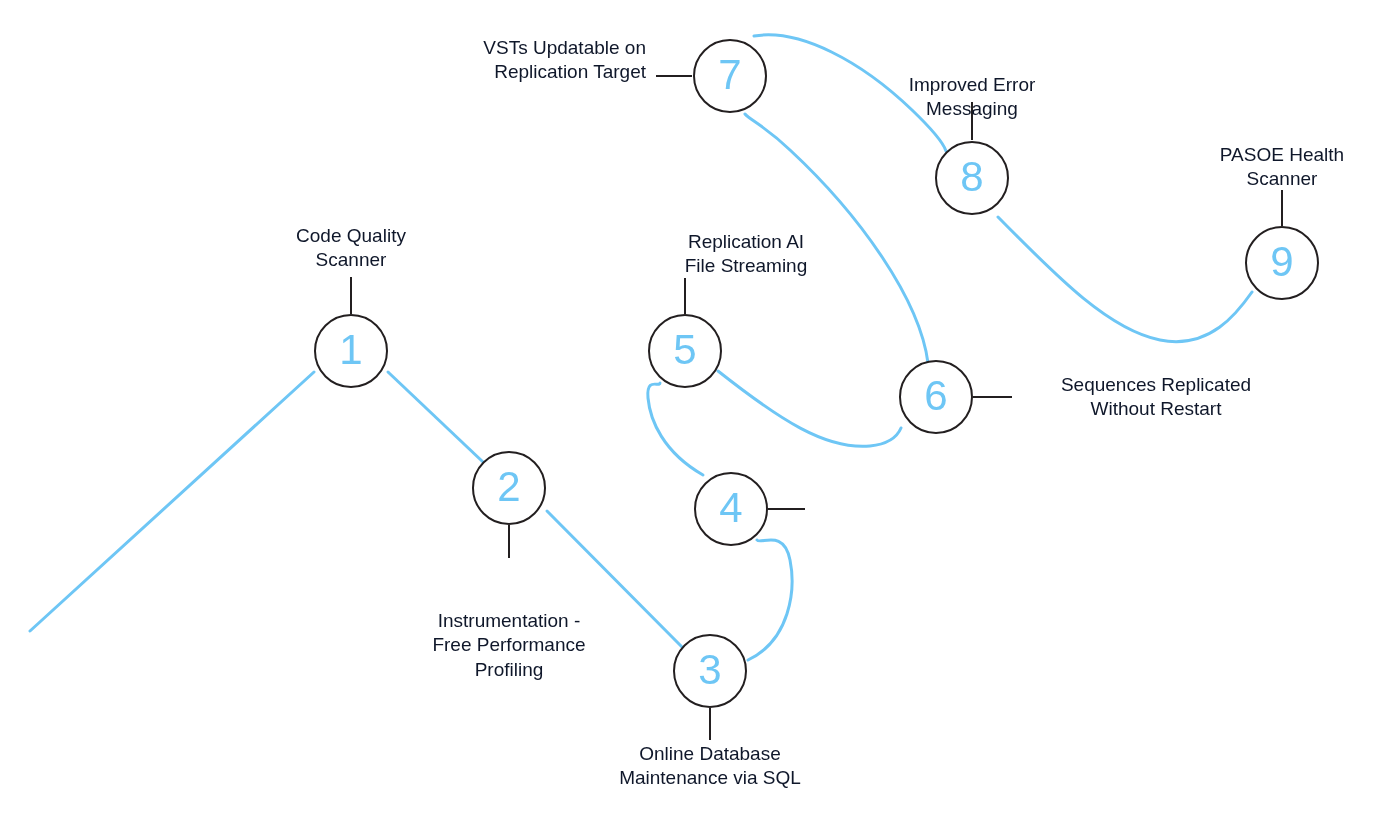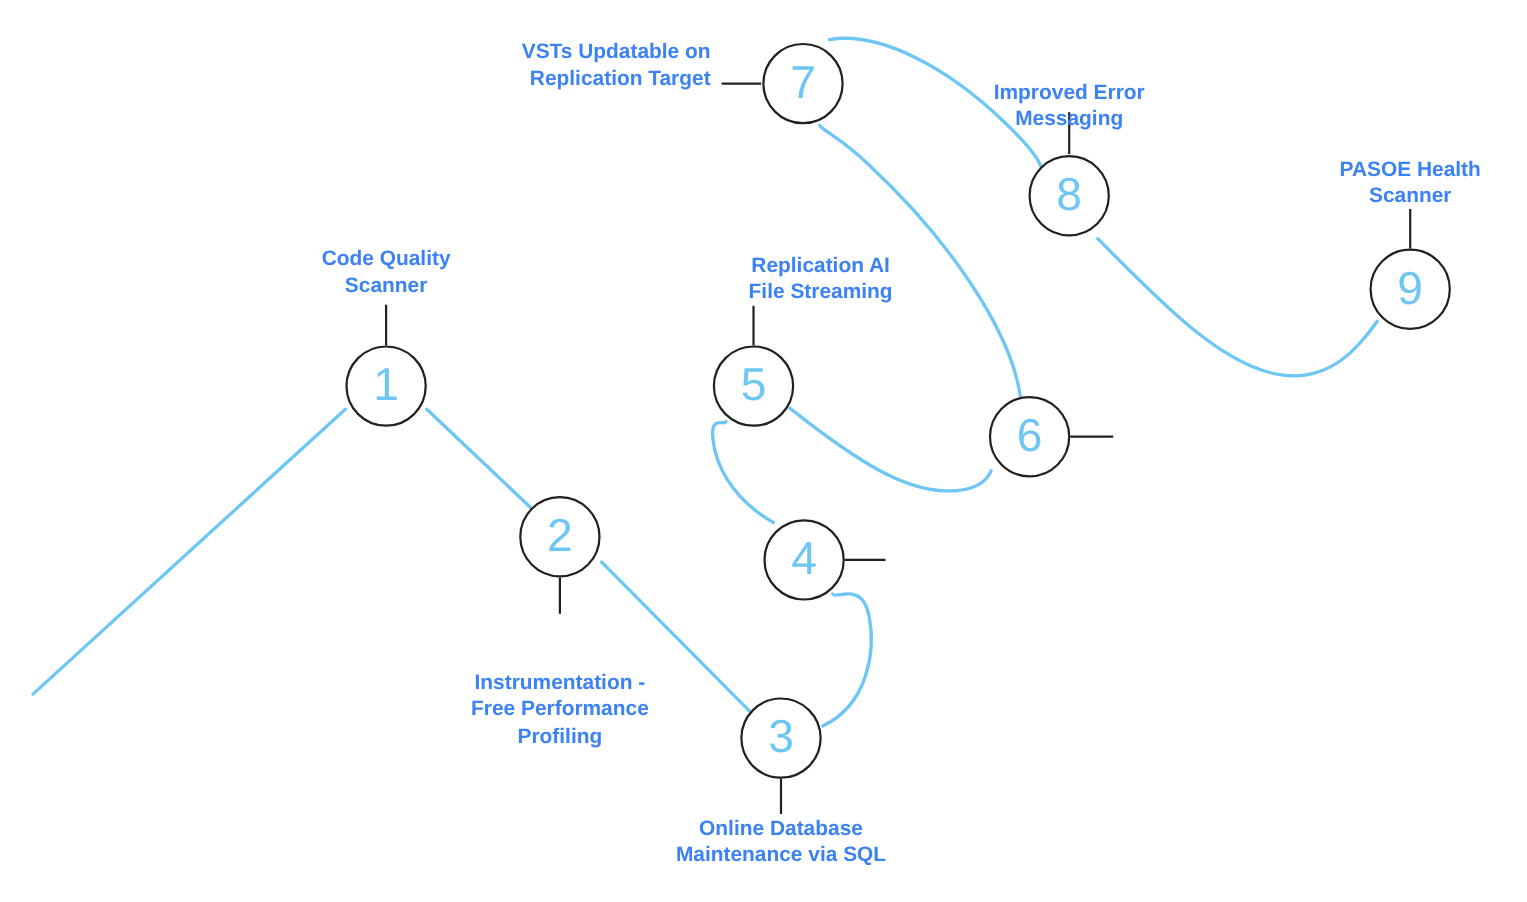--- a/index.html
+++ b/index.html
@@ -45,24 +45,24 @@
     font-family: "Liberation Sans", sans-serif;
     font-size: 42px;
     font-weight: 400;
     color: #6ec6f5;
     line-height: 1;
     letter-spacing: 0px;
     transform: translateY(-1px);
   }
   .label {
     position: absolute;
-    color: #3b82f6;
+    color: #0f172a;
     font-family: "Liberation Sans", sans-serif;
     font-size: 19px;
-    font-weight: 700;
+    font-weight: 400;
     line-height: 1.28;
     white-space: pre-line;
   }
   .label.center  { text-align: center; }
   .label.left    { text-align: center; }
   .label.right   { text-align: right; }
 </style>
 </head>
 <body>
 
@@ -128,20 +128,22 @@
 Free Performance
 Profiling</div>
 
   <div class="label center" style="left:565px; top:742px; width:290px;">Online Database
 Maintenance via SQL</div>
 
 
   <div class="label left" style="left:621px; top:230px; width:250px;">Replication AI
 File Streaming</div>
 
+  <div class="label left" style="left:1026px; top:373px; width:260px;">Sequences Replicated
+Without Restart</div>
 
   <div class="label right" style="left:406px; top:36px; width:240px;">VSTs Updatable on
 Replication Target</div>
 
   <div class="label center" style="left:852px; top:33px; width:240px;margin-top:40px;">Improved Error
 Messaging</div>
 
   <div class="label center" style="left:1162px; top:143px; width:240px;">PASOE Health
 Scanner</div>
 

